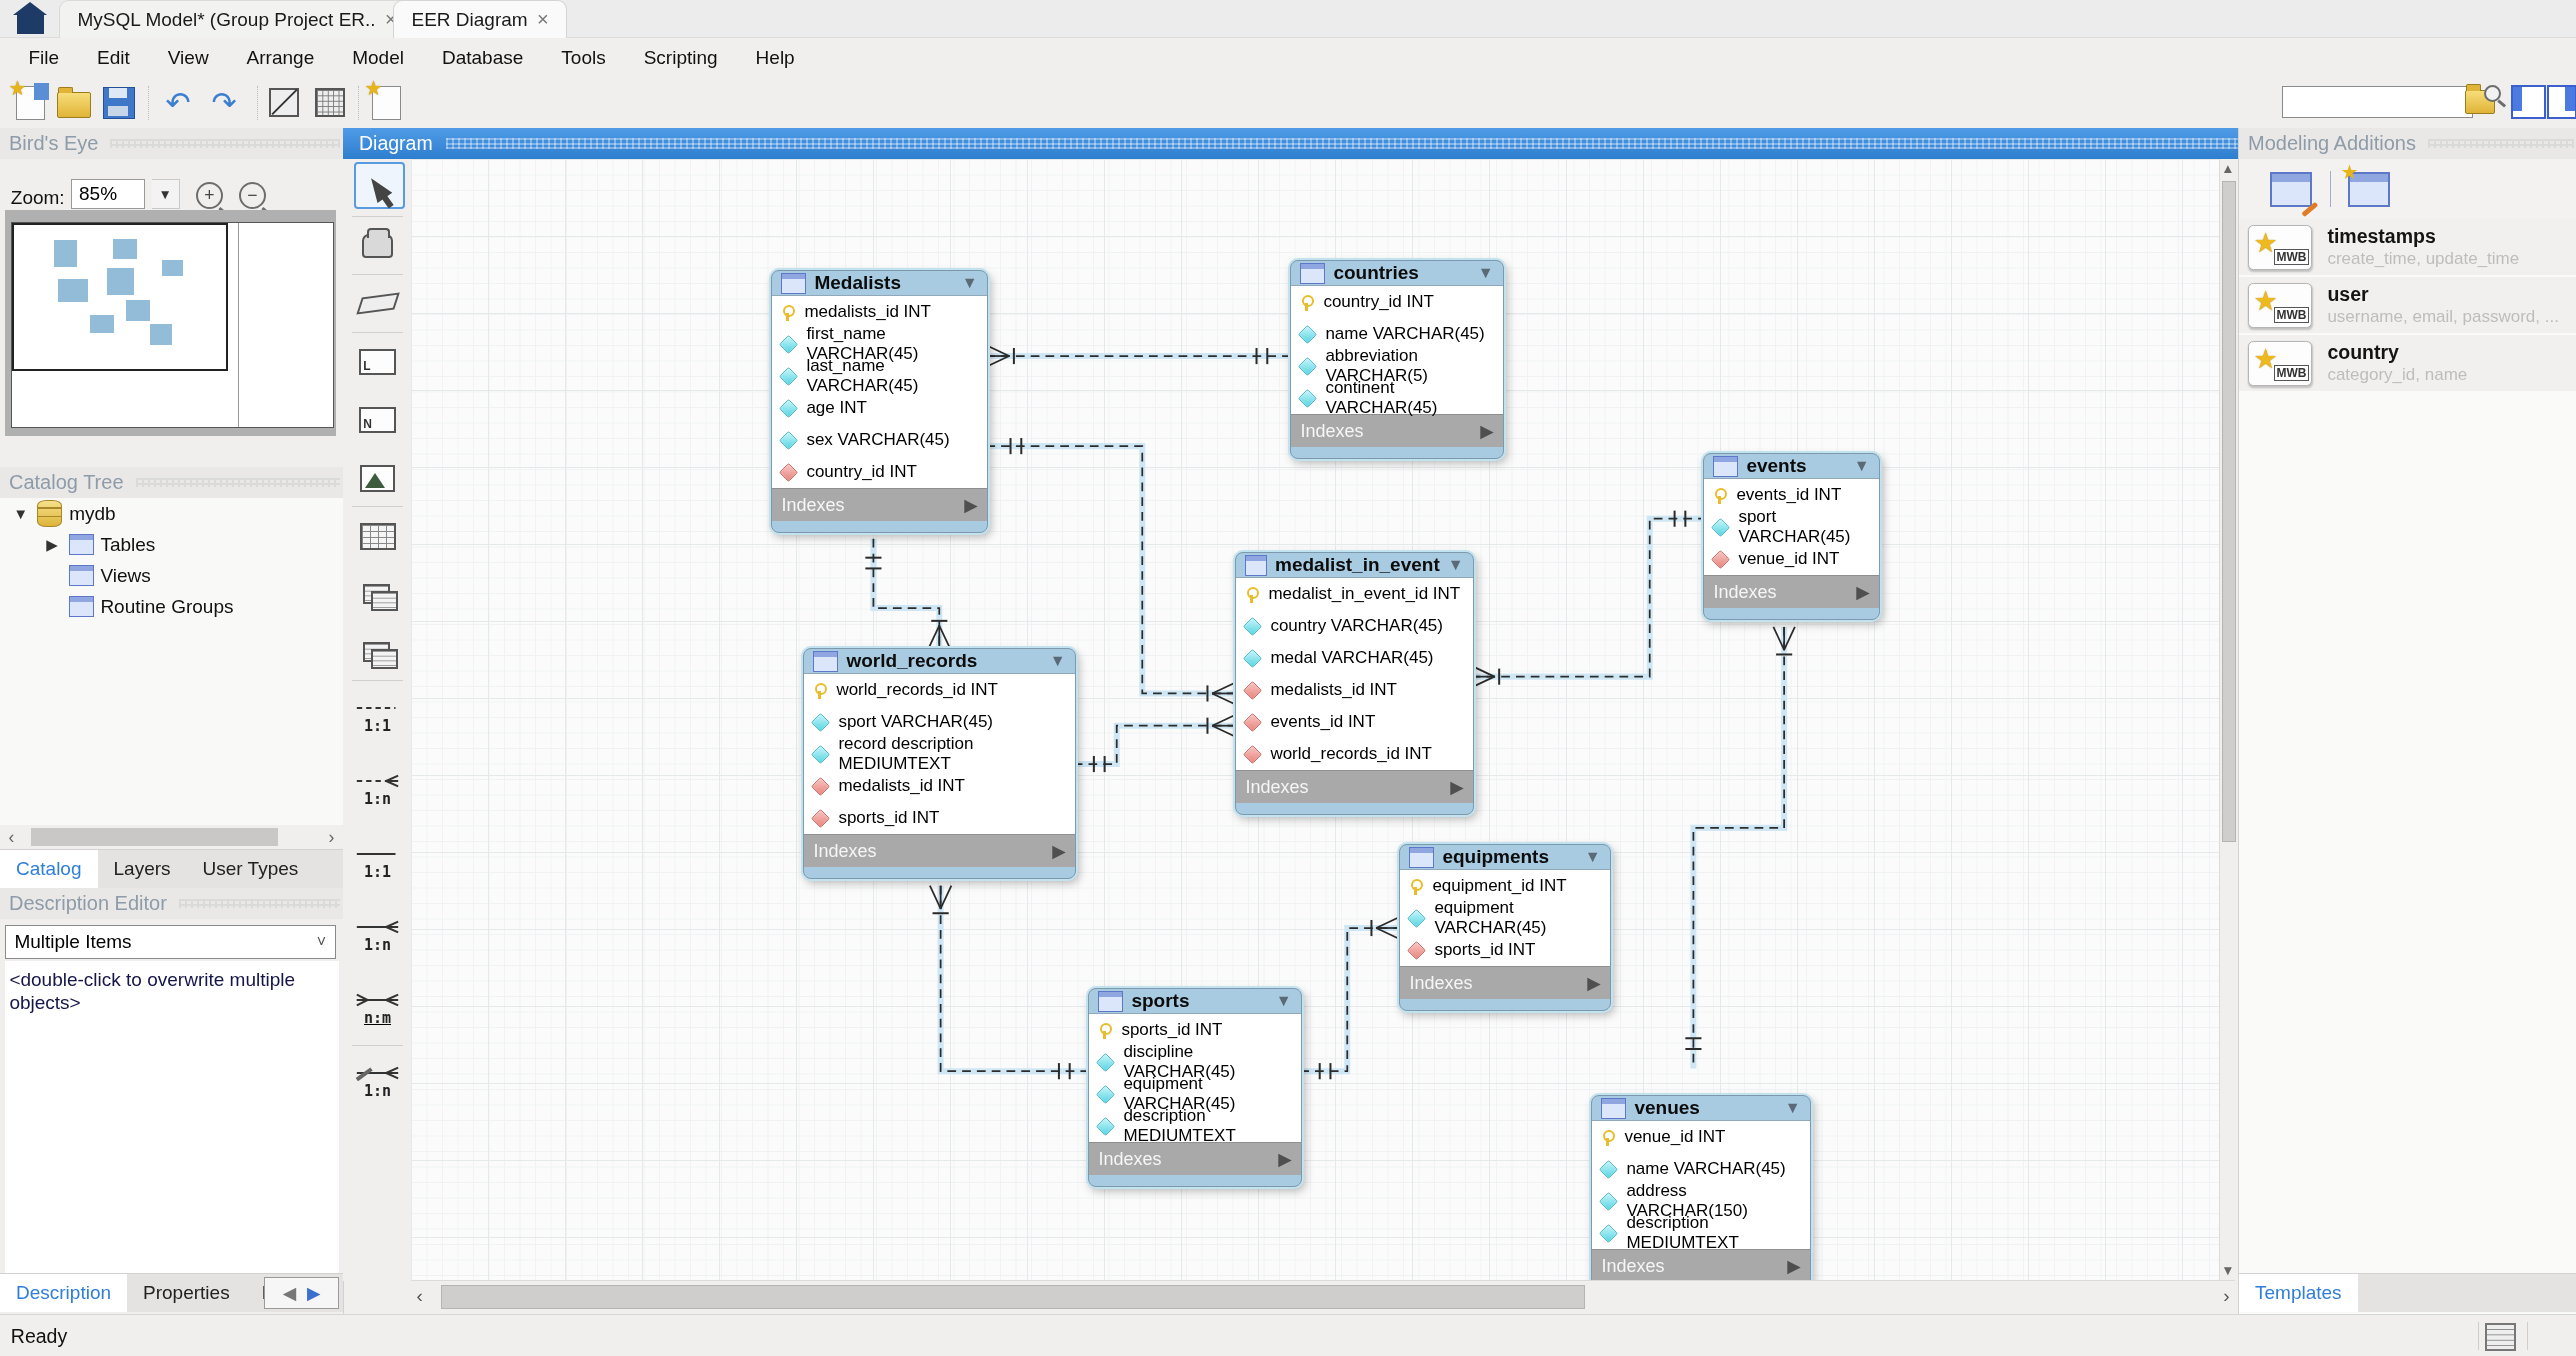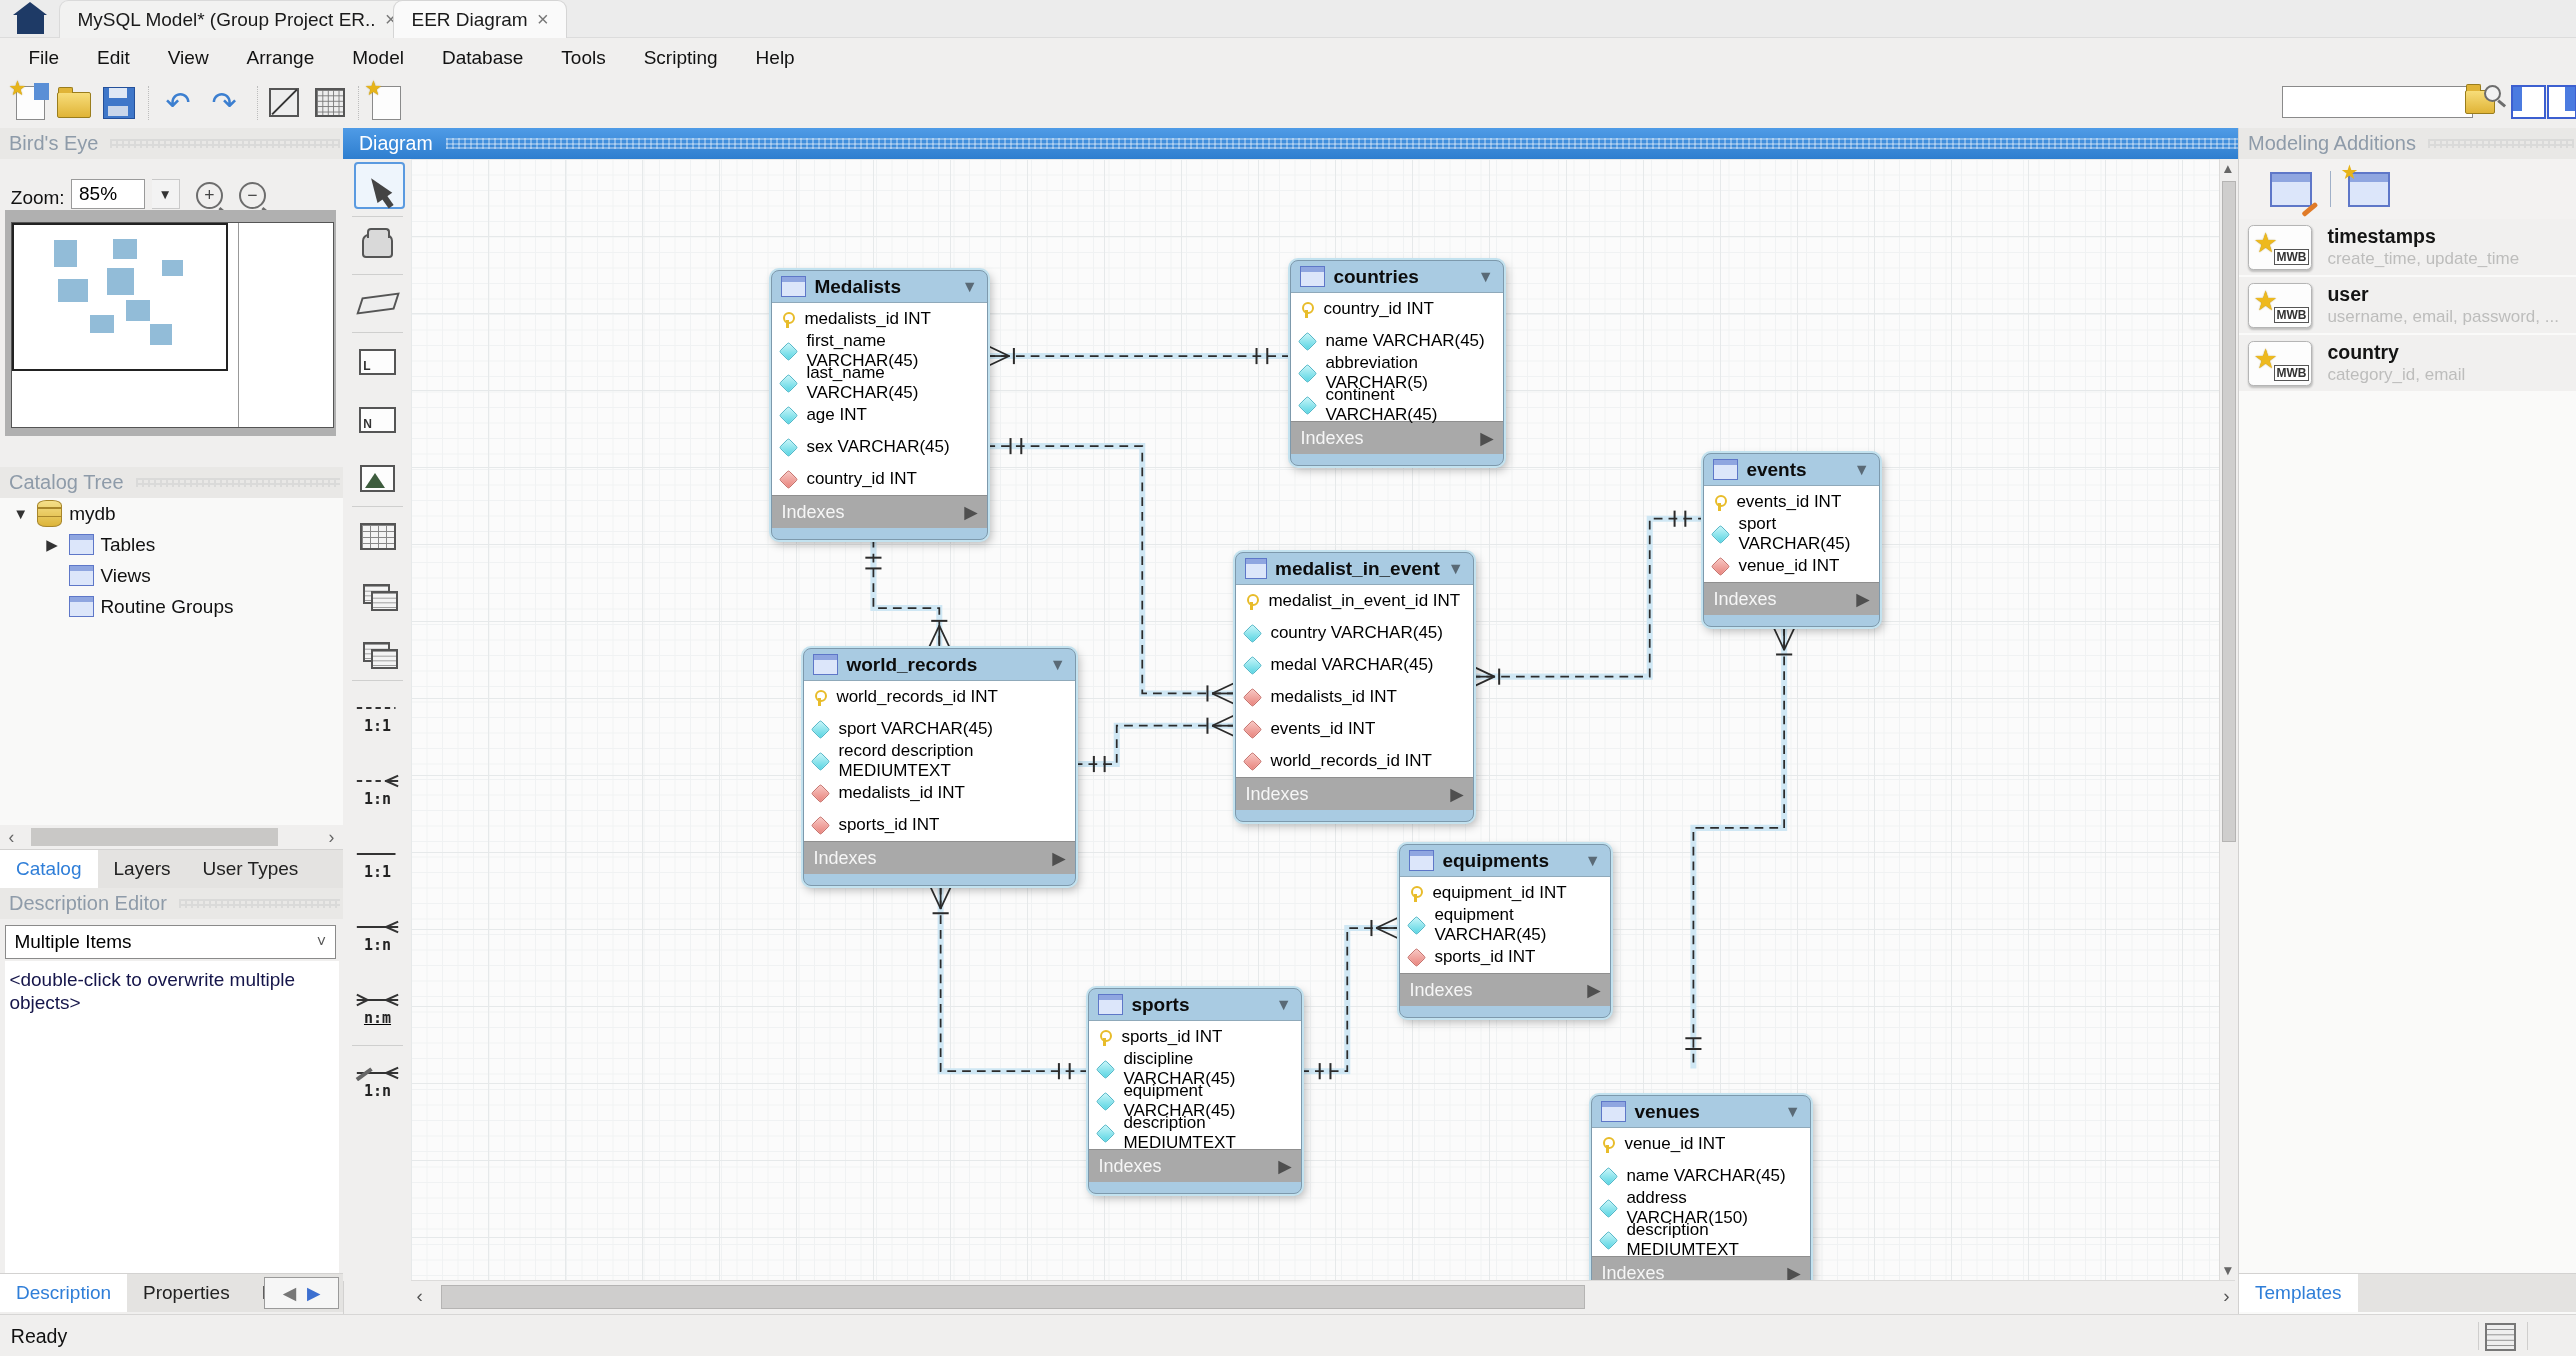--- a/index.html
+++ b/index.html
@@ -100,21 +100,21 @@
   .tabic2 .a{left:0;top:0;} .tabic2 .b{left:8px;top:6.7px;}
   .relline{display:block;}
   .rellabel{font-family:"DejaVu Sans Mono",monospace;font-size:15px;font-weight:bold;color:#222;margin-top:1.3px;}
   .canvas{position:absolute;left:411px;top:159px;width:1808px;height:1122px;background-color:#fbfbfb;background-image:
      linear-gradient(#e6e9ea 0.7px,transparent 0.7px),linear-gradient(90deg,#e6e9ea 0.7px,transparent 0.7px),
      linear-gradient(#f0f2f3 0.7px,transparent 0.7px),linear-gradient(90deg,#f0f2f3 0.7px,transparent 0.7px);
      background-size:77px 77px,77px 77px,15.5px 15.5px,15.5px 15.5px;overflow:hidden;}
   #connsvg{position:absolute;left:0;top:0;}
   
   .tbl{position:absolute;border:1.3px solid #7d99ac;border-radius:8px;background:#a9cbe2;box-shadow:0 0 0 2px #c3e2ef,2.7px 4px 9.4px rgba(0,0,0,.28);}
-  .tbl-h{height:31px;display:flex;align-items:center;padding:0 9.4px;gap:8px;border-radius:11px;}
+  .tbl-h{height:24px;display:flex;align-items:center;padding:0 9.4px;gap:8px;border-radius:11px;}
   .tbl-h .nm{font-size:19px;font-weight:bold;color:#0c0c0c;}
   .tbl-h .dd{margin-left:auto;color:#5a6a76;font-size:16px;}
   .tbl-rows{background:#fff;border-top:0.7px solid #8fa9ba;}
   .frow{height:32px;display:flex;align-items:center;padding-left:8px;font-size:17px;color:#000;}
   .fic{width:15px;height:15px;margin-right:9.4px;flex:0 0 auto;}
   .fic.col,.fic.fk{transform:rotate(45deg) scale(.8);border-radius:2.7px;}
   .fic.col{background:linear-gradient(135deg,#c9f6f9,#56d4e2);border:1.3px solid #2fa8bc;}
   .fic.fk{background:linear-gradient(135deg,#f8c8c4,#e8837c);border:1.3px solid #b9544d;}
   .fic.key{position:relative;transform:none;}
   .fic.key::before{content:"";position:absolute;left:2.7px;top:0px;width:8px;height:8px;border-radius:50%;border:2.7px solid #e8bc2a;}
@@ -802,21 +802,21 @@
     <div class="d">username, email, password, ...</div>
           </div>
         </div>
         <div class="mwbitem">
           <div class="mwbbadge">
             <span class="star">★</span>
             <span class="mwb">MWB</span>
           </div>
     <div class="mwbtxt">
             <div class="t">country</div>
-    <div class="d">category_id, email</div>
+    <div class="d">category_id, name</div>
           </div>
         </div>
       </div>
     <div class="rtabs">
       <div class="ptab active">Templates</div>
     </div>
   </div>
 
   <div class="statusbar">
     <span>Ready</span>

